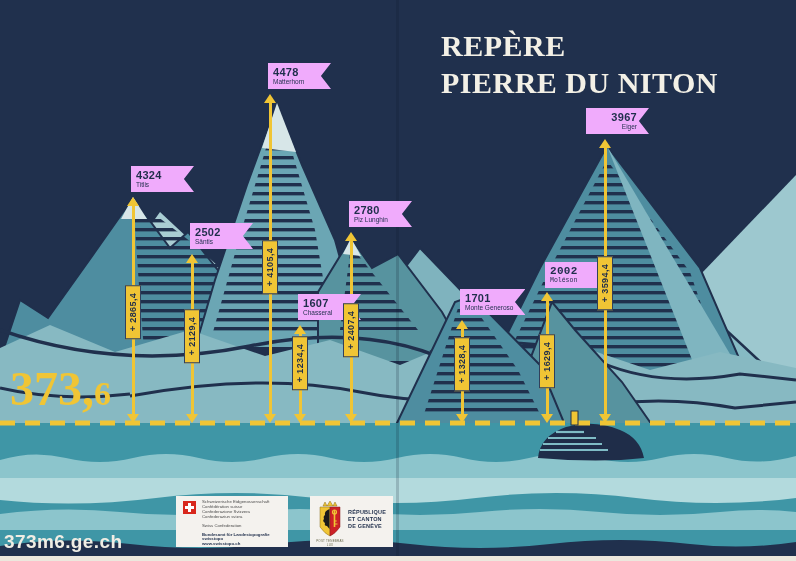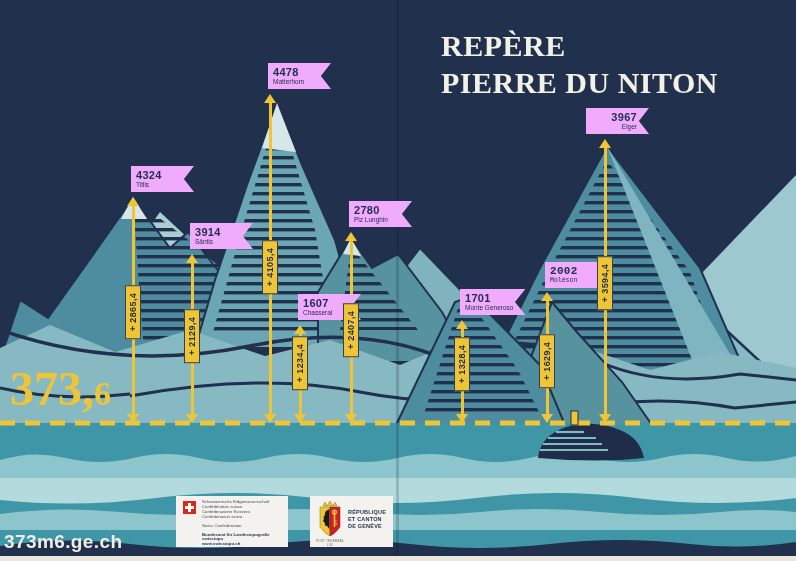--- a/index.html
+++ b/index.html
@@ -182,21 +182,21 @@
 <div class="delta" style="left:351px;top:330px;">+ 2407,4</div>
 <div class="delta" style="left:462px;top:364px;">+ 1328,4</div>
 <div class="delta" style="left:547px;top:361px;">+ 1629,4</div>
 <div class="delta" style="left:605px;top:283px;">+ 3594,4</div>
 
 <div class="flag" style="left:131px;top:166px;">
   <div class="alt">4324</div>
   <div class="mname">Titlis</div>
 </div>
 <div class="flag" style="left:190px;top:223px;">
-  <div class="alt">3914</div>
+  <div class="alt">2502</div>
   <div class="mname">Säntis</div>
 </div>
 <div class="flag" style="left:268px;top:63px;">
   <div class="alt">4478</div>
   <div class="mname">Matterhorn</div>
 </div>
 <div class="flag" style="left:298px;top:294px;">
   <div class="alt">1607</div>
   <div class="mname">Chasseral</div>
 </div>

